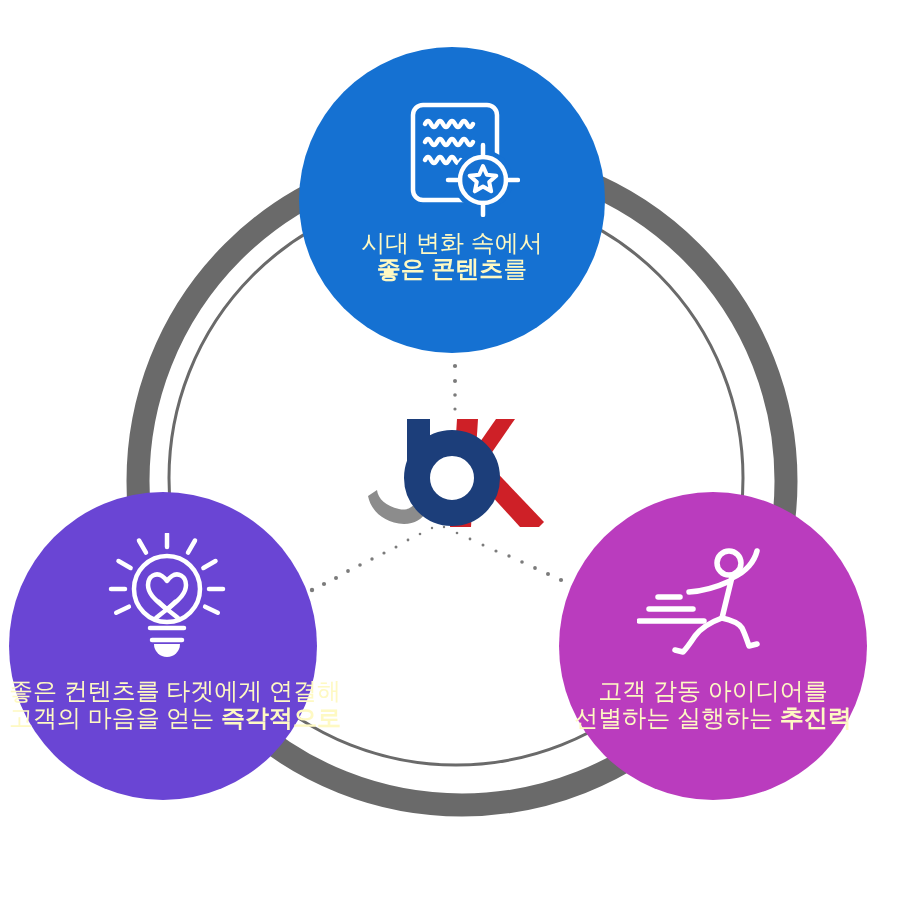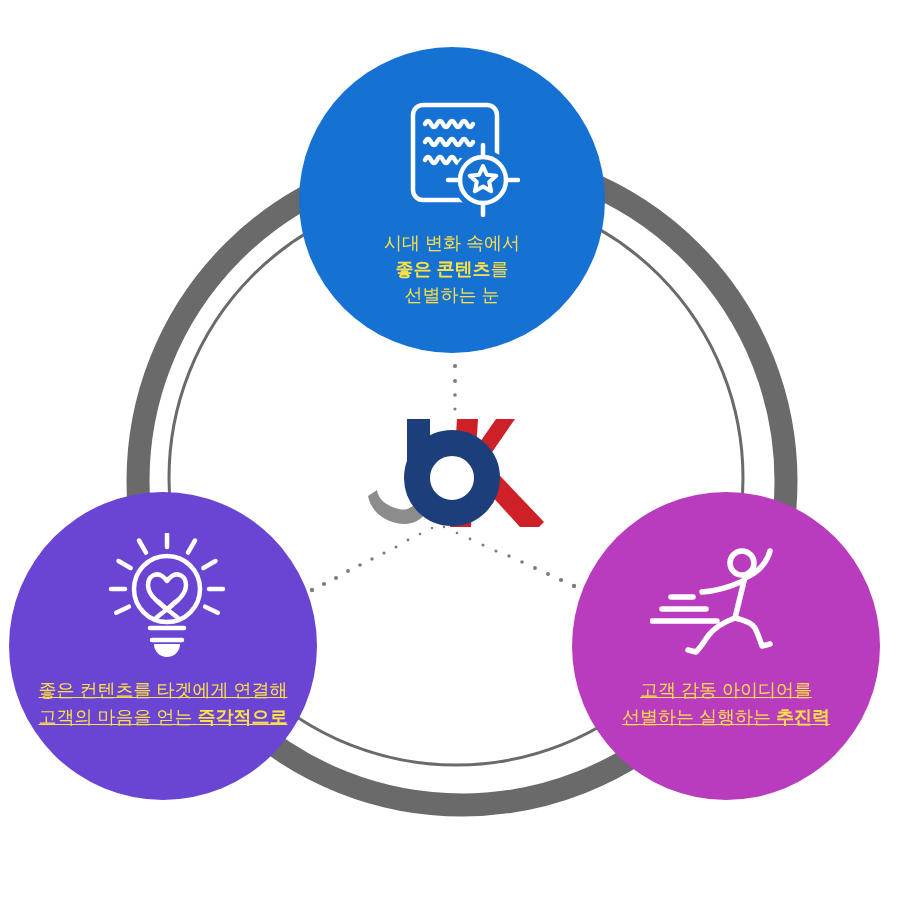--- a/index.html
+++ b/index.html
@@ -2,27 +2,27 @@
 <html><head>
 <meta charset="utf-8">
 <style>
   html,body{margin:0;padding:0;background:#ffffff;}
   body{font-family:"Liberation Sans","DejaVu Sans",sans-serif;}
   .canvas{position:relative;width:899px;height:899px;background:#ffffff;overflow:hidden;}
   .layer{position:absolute;left:0;top:0;}
   .bubble{position:absolute;border-radius:50%;}
   .bubble-top{left:299px;top:47px;width:306px;height:306px;}
   .bubble-left{left:9px;top:492px;width:308px;height:308px;}
-  .bubble-right{left:572px;top:492px;width:308px;height:308px;}
+  .bubble-right{left:559px;top:492px;width:308px;height:308px;}
   .bubble svg.icon{position:absolute;}
-  .caption{position:absolute;left:0;right:0;text-align:center;color:#fde047;
-           font-size:18px;line-height:26px;font-weight:400;white-space:nowrap;}
+  .caption{position:absolute;left:0;right:0;text-align:center;color:#fef9c3;
+           font-size:24px;line-height:26px;font-weight:400;white-space:nowrap;}
   .caption b{font-weight:800;}
   .caption-top{top:183px;}
-  .caption-side{top:185px;line-height:27px;text-decoration:underline;}
+  .caption-side{top:185px;line-height:27px;}
   .logo{position:absolute;left:368px;top:416px;}
 </style>
 </head>
 <body>
 
 <div class="canvas">
 
   <svg class="layer" width="899" height="899" viewBox="0 0 899 899">
     <circle cx="462" cy="481" r="324" fill="none" stroke-width="23" stroke="#6a6a6a"></circle>
     <circle cx="456" cy="478" r="287" fill="none" stroke-width="3" stroke="#6a6a6a"></circle>
@@ -77,21 +77,20 @@
         <line x1="73" y1="45" x2="73" y2="57"></line>
         <line x1="73" y1="103" x2="73" y2="115"></line>
         <line x1="38" y1="80" x2="50" y2="80"></line>
         <line x1="96" y1="80" x2="108" y2="80"></line>
         <path stroke-width="4" d="M73 66 L76.8 74.7 L86.3 75.7 L79.2 82 L81.2 91.3 L73 86.5 L64.8 91.3 L66.8 82 L59.7 75.7 L69.2 74.7 Z"></path>
       </g>
     </svg>
     <div class="caption caption-top">
       <div>시대 변화 속에서</div>
       <div><b>좋은 콘텐츠</b><span>를</span></div>
-      <div>선별하는 눈</div>
     </div>
   </div>
 
   <div class="bubble bubble-left" style="background: rgb(106, 69, 212);">
     <svg class="icon" style="left:98px;top:41px;" width="120" height="124" viewBox="0 0 120 124">
       <g fill="none" stroke-width="4.5" stroke-linecap="round" stroke-linejoin="round" stroke="#ffffff">
         <line x1="60" y1="14" x2="60" y2="1"></line>
         <line x1="39" y1="19.6" x2="32" y2="7.5"></line>
         <line x1="81" y1="19.6" x2="88" y2="7.5"></line>
         <line x1="23.6" y1="35" x2="11.5" y2="28"></line>

